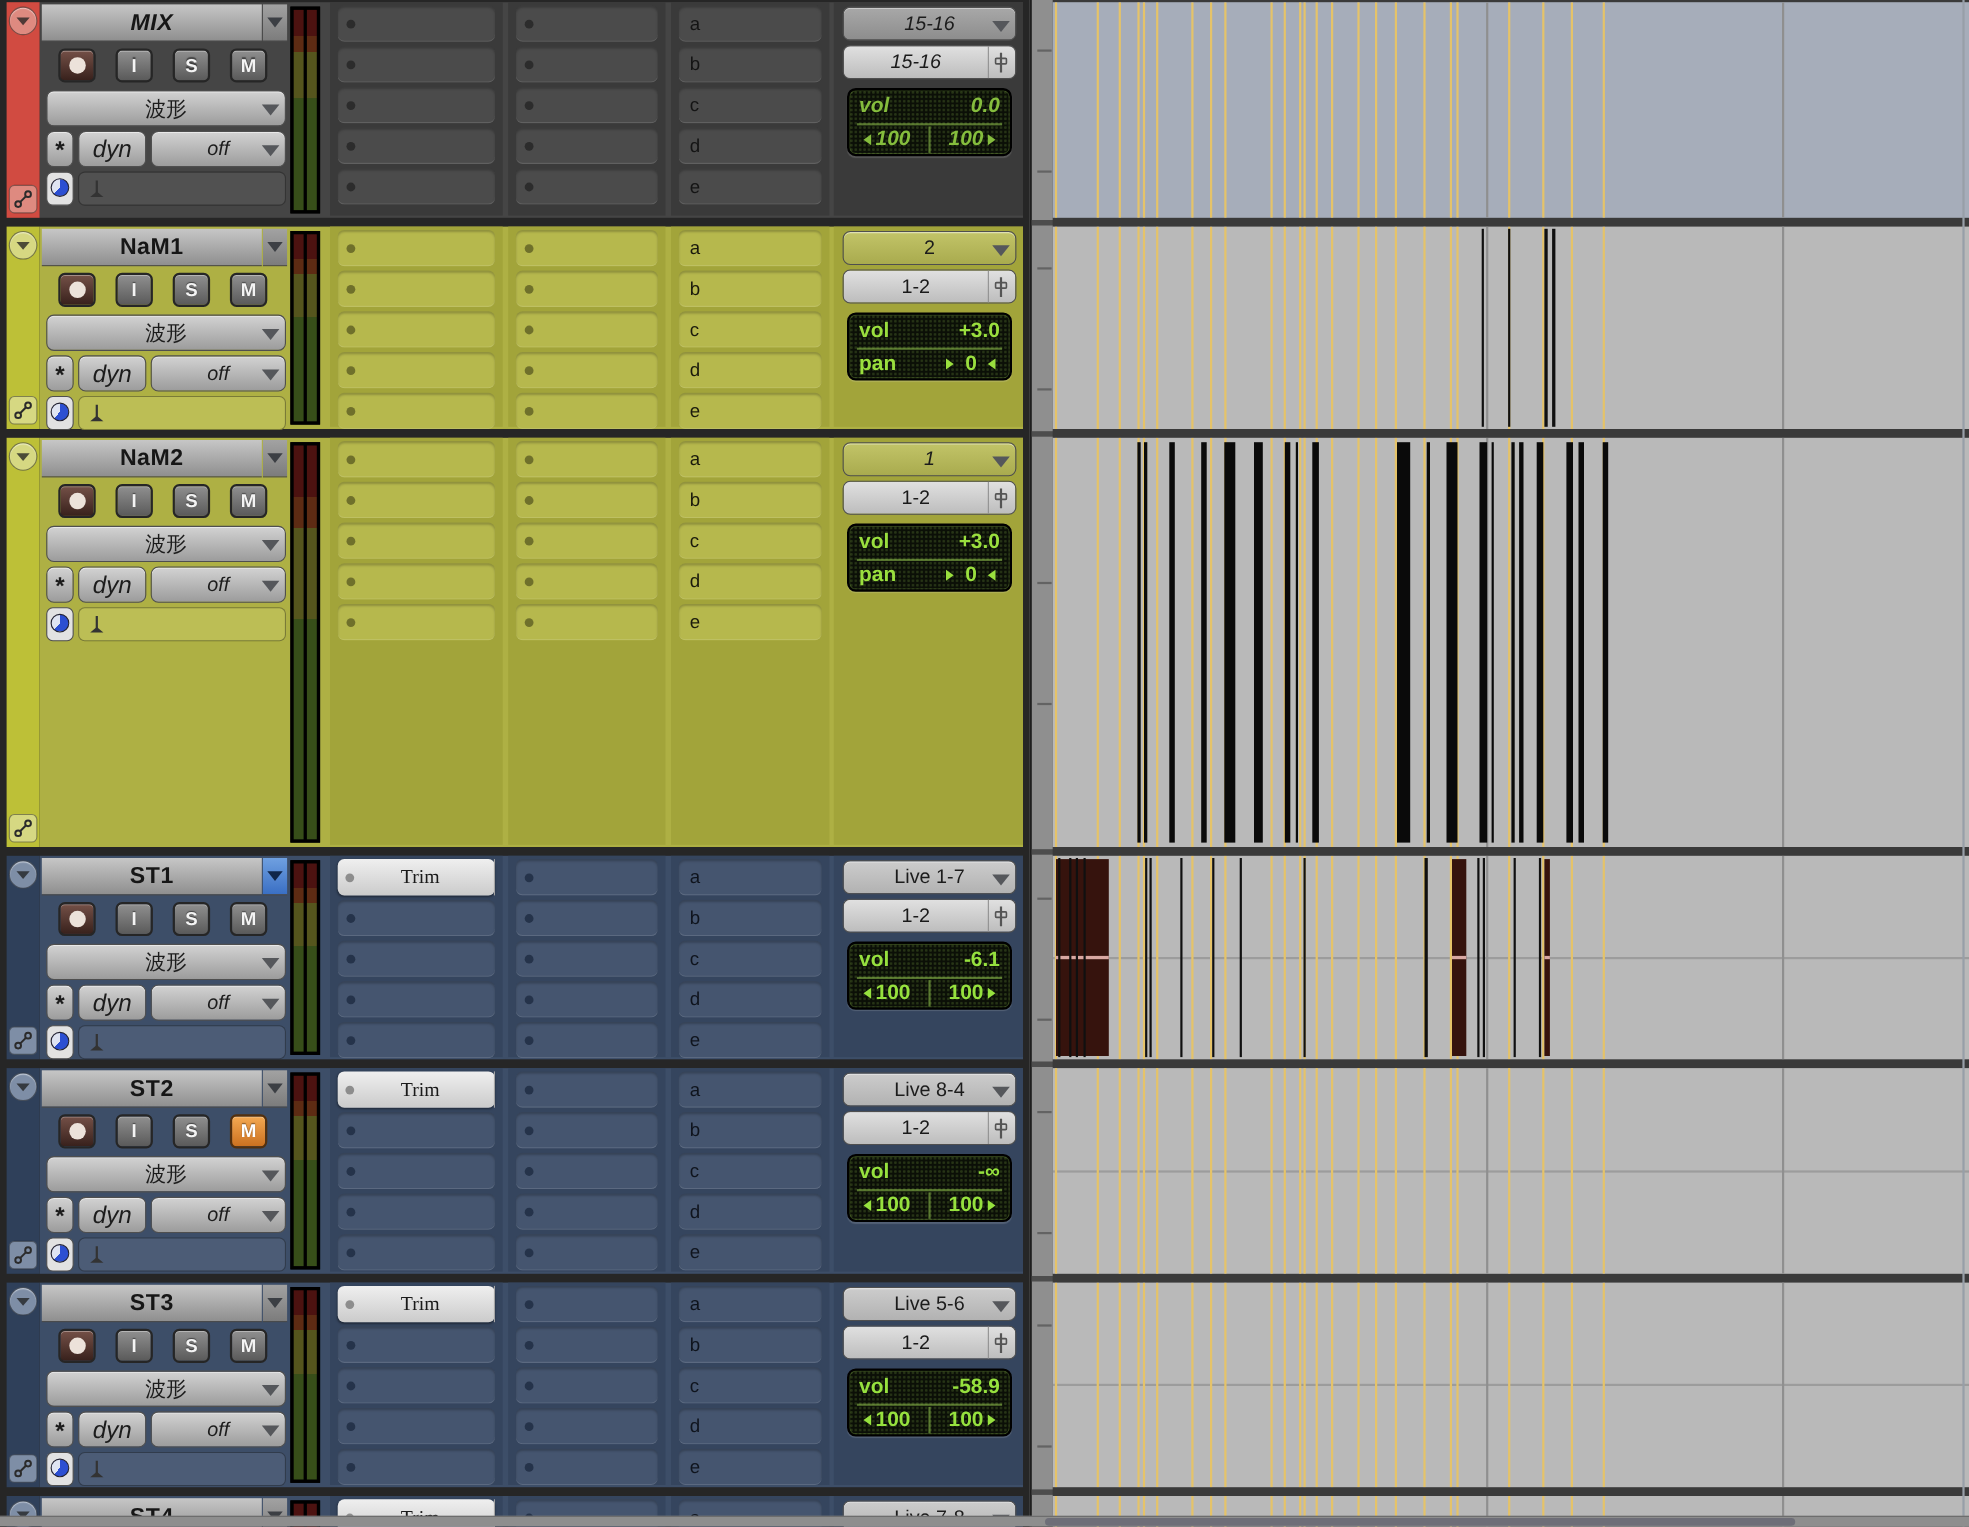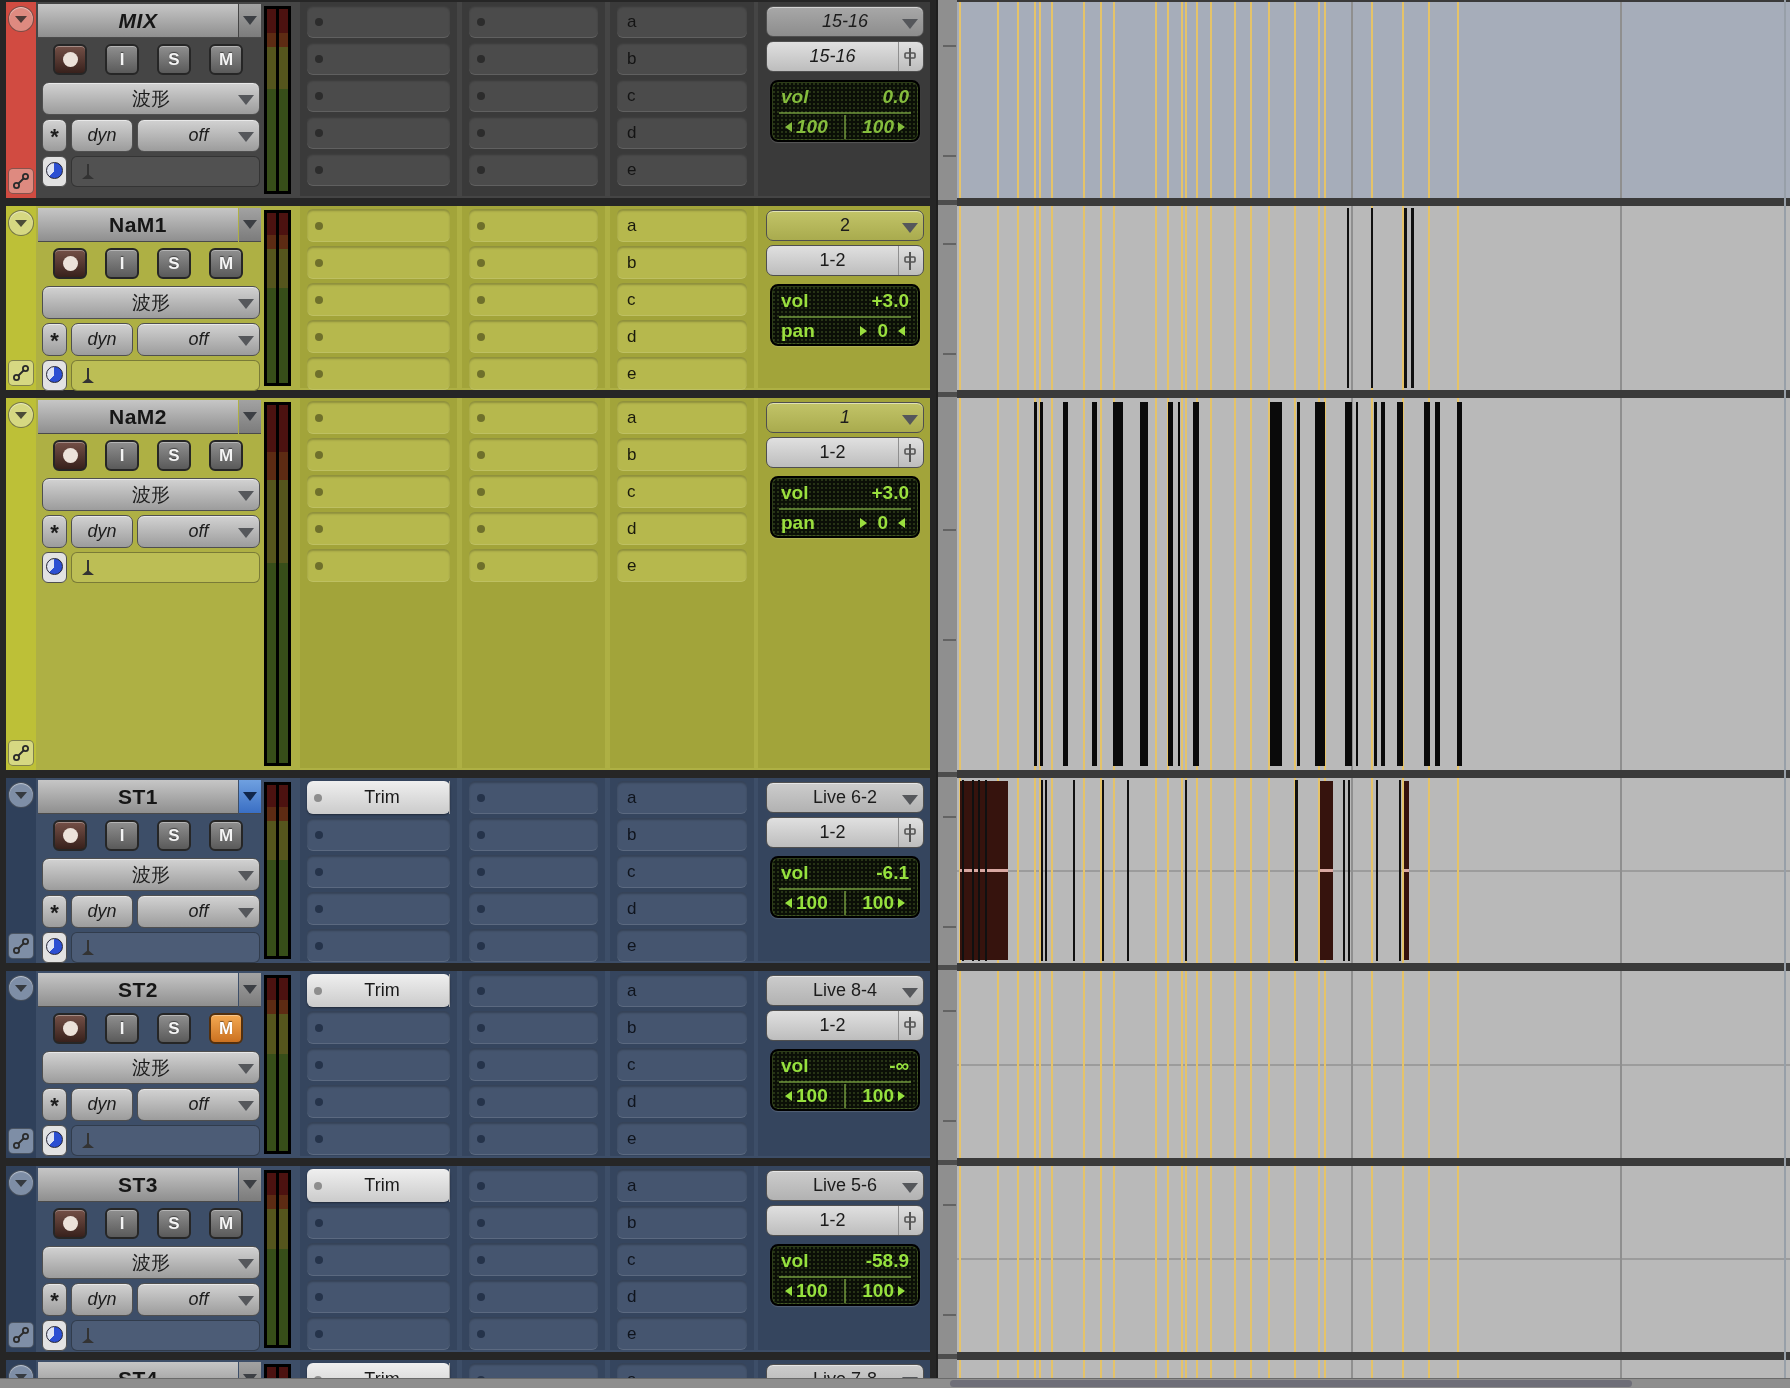--- a/index.html
+++ b/index.html
@@ -42,21 +42,21 @@
   .ism.on{background:linear-gradient(#f4a952,#cb7120);border-color:#53300e;color:#fff;}
   .dd{box-sizing:border-box;background:linear-gradient(#d2d2d2,#9c9c9c);
       border:1px solid #4f4f4f;border-radius:7px;color:#1c1c1c;
       display:flex;align-items:center;justify-content:center;
       box-shadow:inset 0 1px 0 rgba(255,255,255,.5);}
   .viewsel{position:absolute;left:42px;top:80px;width:218px;height:33px;font-size:19px;}
   .viewsel .tri,.offsel .tri,.inbtn .tri{position:absolute;right:5px;top:12px;width:0;height:0;
       border-left:8px solid transparent;border-right:8px solid transparent;
       border-top:10px solid #55575b;}
   .ast{position:absolute;left:42px;top:117px;width:25px;height:33px;font-size:22px;font-weight:bold;padding-top:3px;}
-  .dynbtn{position:absolute;left:71px;top:117px;width:62px;height:33px;font-size:18px;font-style:italic;}
+  .dynbtn{position:absolute;left:71px;top:117px;width:62px;height:33px;font-size:22px;font-style:italic;}
   .offsel{position:absolute;left:137px;top:117px;width:123px;height:33px;font-size:18px;font-style:italic;}
   .clockbtn{position:absolute;left:42px;top:154px;width:25px;height:31px;border-radius:6px;
             background:#e2e2e2;border:1px solid #4f4f4f;box-sizing:border-box;}
   .clockbtn .pie{position:absolute;left:3px;top:5px;width:17px;height:17px;border-radius:50%;
                  border:1px solid #223;box-sizing:border-box;
                  background:conic-gradient(#2c4fd2 0 62%, #dfe4f2 62% 100%);}
   .flatbtn{position:absolute;left:71px;top:154px;width:189px;height:31px;border-radius:6px;
            background:var(--flat);border:1px solid rgba(0,0,0,.35);box-sizing:border-box;}
   .flatbtn svg{position:absolute;left:8px;top:6px;}
   .meter{position:absolute;left:264px;top:4px;bottom:4px;width:27px;background:#000;
@@ -66,21 +66,21 @@
   .meter .b1{left:2px;} .meter .b2{left:14px;}
   .col{position:absolute;top:0;bottom:2px;background:var(--colbg);}
   .col.c1{left:300px;width:157px;} .col.c2{left:462px;width:143px;} .col.c3{left:610px;width:144px;}
   .iocol{position:absolute;left:758px;top:0;bottom:2px;width:172px;background:var(--colbg);}
   .slot{position:absolute;left:7px;right:7px;height:33px;border-radius:6px;background:var(--slot);
         box-shadow:inset 0 2px 2px rgba(0,0,0,.22), inset 0 -1px 0 rgba(255,255,255,.12);
         display:flex;align-items:center;}
   .slot .dot{width:8px;height:8px;border-radius:50%;background:var(--dotc);margin-left:8px;flex:0 0 auto;}
   .slot .letter{font-size:17px;color:var(--letter);margin-left:10px;}
   .slot .plug{display:none;}
-  .slot.plugin{background:linear-gradient(#efefef,#cbcbcb);box-shadow:0 1px 2px rgba(0,0,0,.4);}
+  .slot.plugin{background:linear-gradient(#efefef,#cbcbcb);box-shadow:0 1px 2px rgba(0,0,0,.4);font-family:Liberation Serif, serif;}
   .slot.plugin .dot{background:#8d8d8d;margin-left:7px;}
   .slot.plugin::after{content:"";width:1px;align-self:stretch;background:#a5a5a5;margin-left:7px;}
   .slot.plugin .plug{display:block;flex:1;text-align:center;font-size:18px;color:#1a1a1a;}
   .inbtn{position:absolute;left:766px;top:4px;width:158px;height:31px;font-size:18px;
          background:linear-gradient(to bottom, var(--inbg), var(--inbg2));}
   .inbtn .txt.it, .outbtn .txt.it{font-style:italic;}
   .outbtn{position:absolute;left:766px;top:39px;width:158px;height:31px;border-radius:7px;
           border:1px solid #4f4f4f;box-sizing:border-box;background:linear-gradient(#e0e0e0,#bdbdbd);
           display:flex;align-items:center;}
   .outbtn .txt{flex:1;text-align:center;font-size:18px;color:#1a1a1a;}
@@ -626,21 +626,21 @@
       <svg width="16" height="18" viewBox="0 0 16 18">
         <line x1="8" y1="1" x2="8" y2="13" stroke="#333" stroke-width="2"></line>
         <path d="M2 16 L14 16 L8 11 Z" fill="#333"></path>
       </svg>
     </div>
     <div class="meter">
           <span class="bar b1"></span>
           <span class="bar b2"></span>
         </div>
     <div class="inbtn dd">
-      <span class="txt">Live 6-2</span>
+      <span class="txt">Live 1-7</span>
       <span class="tri"></span>
     </div>
     <div class="outbtn">
       <span class="txt">1-2</span>
       <span class="fadersec">
         <svg width="12" height="22" viewBox="0 0 12 22">
           <line x1="6" y1="2" x2="6" y2="20" stroke="#555" stroke-width="2"></line>
           <rect x="1" y="7" width="10" height="5" rx="1" fill="none" stroke="#555" stroke-width="1.6"></rect>
         </svg>
       </span>

